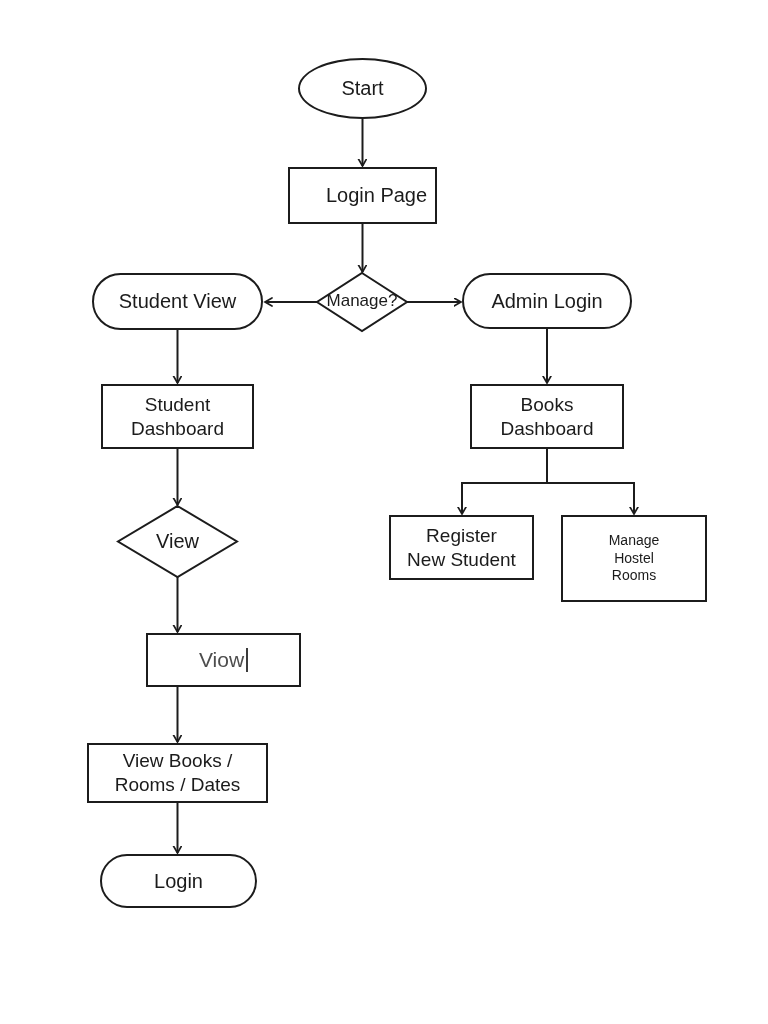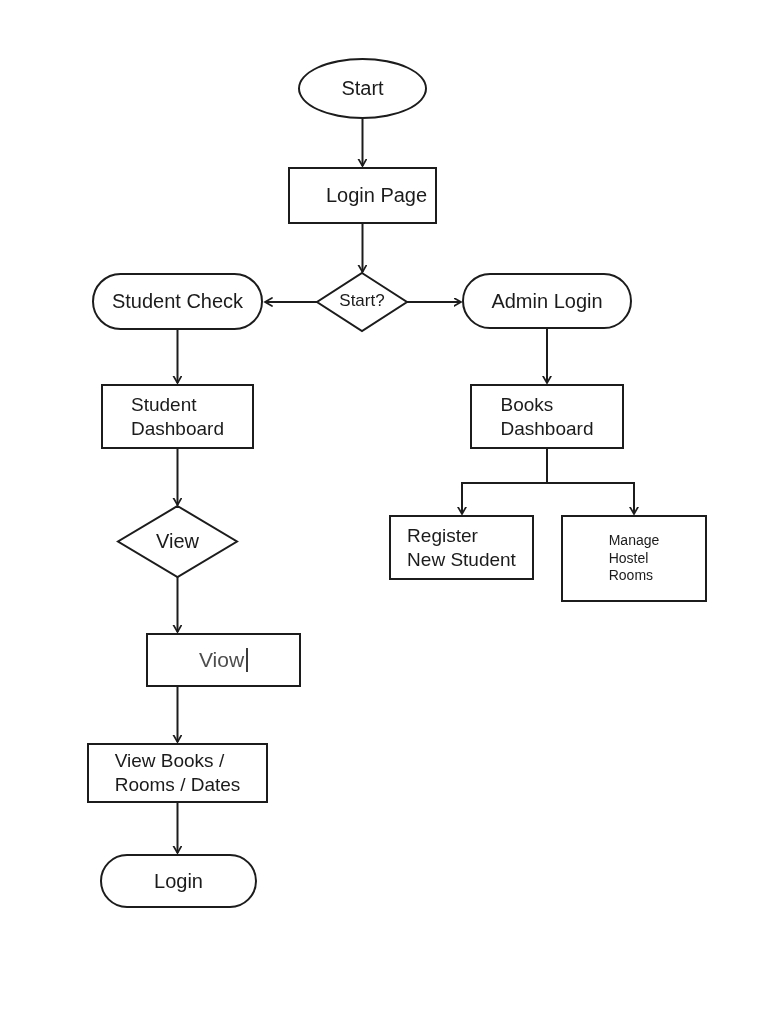--- a/index.html
+++ b/index.html
@@ -21,21 +21,21 @@
     top: 0;
   }
   .node {
     position: absolute;
     box-sizing: border-box;
     border: 2px solid #1c1c1c;
     background: #ffffff;
     display: flex;
     align-items: center;
     justify-content: center;
-    text-align: left;
+    text-align: center;
     color: #1b1b1b;
     font-size: 20px;
     line-height: 1.25;
     white-space: pre-line;
   }
   .ellipse { border-radius: 50%; }
   .stadium { border-radius: 29px; }
   .diamond-label {
     position: absolute;
     display: flex;
@@ -90,25 +90,25 @@
 
   <div class="node ellipse" style="left:298px; top:58px; width:129px; height:61px;">
     <span>Start</span>
   </div>
 
   <div class="node" style="left:288px; top:167px; width:149px; height:57px;padding-left:28px;">
     <span>Login Page</span>
   </div>
 
   <div class="diamond-label" style="left:317px; top:272px; width:90px; height:58px; font-size:17px;">
-    <span>Start?</span>
+    <span>Manage?</span>
   </div>
 
   <div class="node stadium" style="left:92px; top:273px; width:171px; height:57px;">
-    <span>Student Check</span>
+    <span>Student View</span>
   </div>
 
   <div class="node stadium" style="left:462px; top:273px; width:170px; height:56px;">
     <span>Admin Login</span>
   </div>
 
   <div class="node" style="left:101px; top:384px; width:153px; height:65px; font-size:19px;">
     <span>Student
 Dashboard</span>
   </div>

